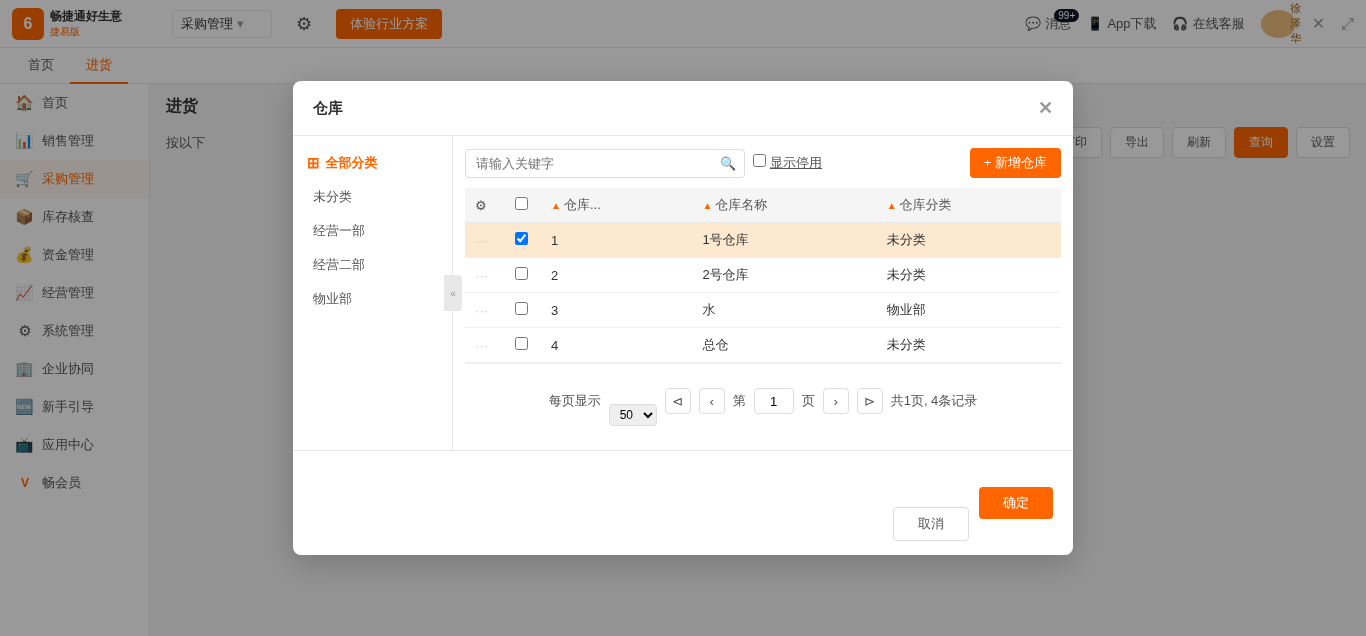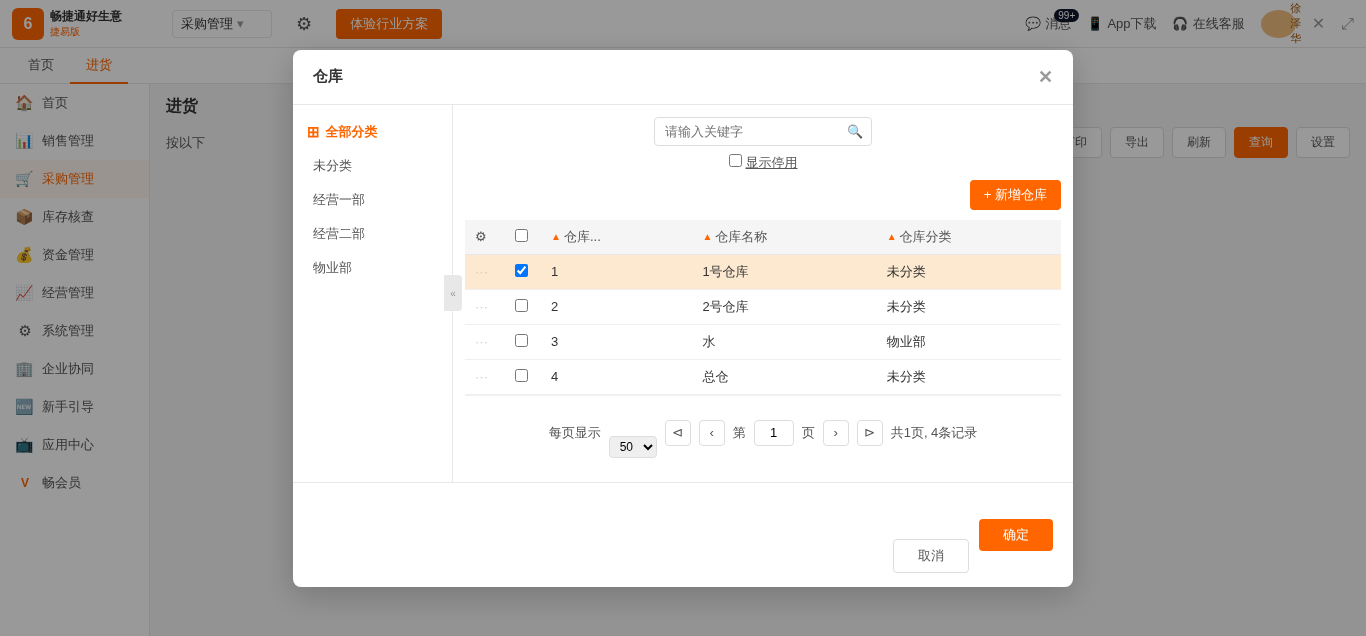--- a/index.html
+++ b/index.html
@@ -112,21 +112,21 @@
       font-size: 13px; font-weight: bold; color: #f60; cursor: pointer;
     }
     .cat-header .grid-icon { font-size: 15px; }
     .cat-item {
       padding: 8px 20px; font-size: 13px; color: #555; cursor: pointer;
     }
     .cat-sidebar-wrap { position: relative; }
 
     
     .table-area { flex: 1; display: flex; flex-direction: column; padding: 12px; overflow: hidden; }
-    .table-toolbar { display: flex; align-items: center; gap: 8px; margin-bottom: 10px; flex-direction: column; }
+    .table-toolbar { display: flex; align-items: center; gap: 8px; margin-bottom: 10px; }
     .search-input-wrap { position: relative; flex: 1; max-width: 280px; }
     .search-input {
       width: 100%; padding: 6px 30px 6px 10px; border: 1px solid #ddd; border-radius: 4px;
       font-size: 13px; outline: none;
     }
     .search-icon { position: absolute; right: 8px; top: 50%; transform: translateY(-50%); color: #999; }
     .show-disabled { display: flex; align-items: flex-start; gap: 4px; color: #555; font-size: 13px; text-decoration: underline; }
     .add-btn {
       margin-left: auto; background: #f60; color: #fff; border: none;
       border-radius: 4px; padding: 6px 14px; font-size: 13px; cursor: pointer;

